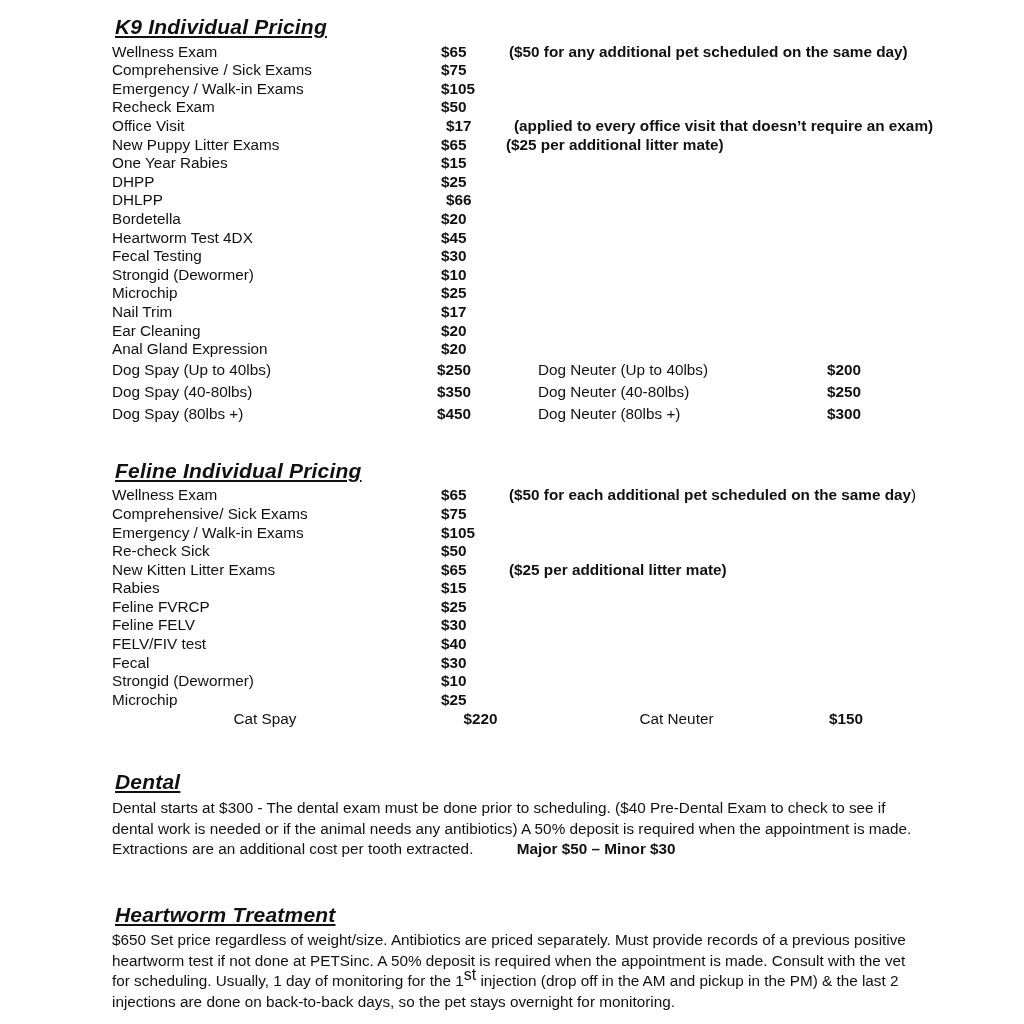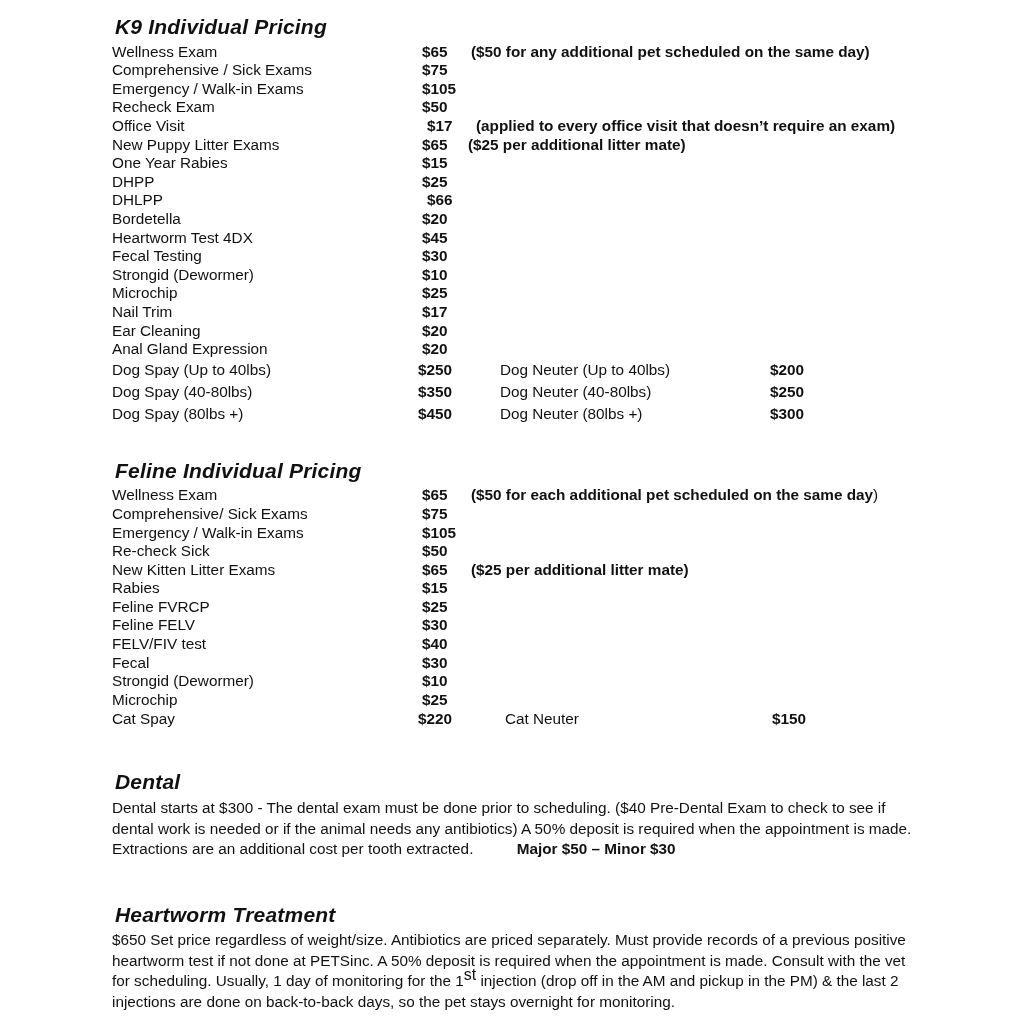--- a/index.html
+++ b/index.html
@@ -21,37 +21,39 @@
     height: 1024px;
     box-sizing: border-box;
     padding: 14px 0 0 0;
   }
 
   
   .section-heading {
     font-size: 21px;
     font-weight: bold;
     font-style: italic;
+    text-decoration: underline;
     text-underline-offset: 2px;
     letter-spacing: 0.2px;
     margin: 0 0 3px 115px;
     line-height: 1.22;
     display: inline-block;
   }
   .heading-wrap { display: block; }
 
   
   .price-list { margin: 0; padding: 0; }
   .row {
     display: flex;
     align-items: baseline;
     line-height: 18.6px;
     height: 18.6px;
     font-size: 15.3px;
     white-space: nowrap;
+    gap: 19px;
   }
   .row .label {
     width: 310px;
     margin-left: 112px;
     flex: 0 0 310px;
     font-weight: normal;
   }
   .row .price {
     font-weight: bold;
     flex: 0 0 auto;
@@ -77,20 +79,21 @@
   .row.surg .label2 {
     flex: 0 0 270px;
     width: 270px;
     font-weight: normal;
   }
   .row.surg .price2 { font-weight: bold; }
 
   .row.surg-cat {
     line-height: 20px;
     height: 20px;
+    text-align: center;
   }
   .row.surg-cat .label { flex: 0 0 306px; width: 306px; }
   .row.surg-cat .price { flex: 0 0 87px; min-width: 0; }
   .row.surg-cat .label2 {
     flex: 0 0 267px;
     width: 267px;
     font-weight: normal;
   }
   .row.surg-cat .price2 { font-weight: bold; }
 

